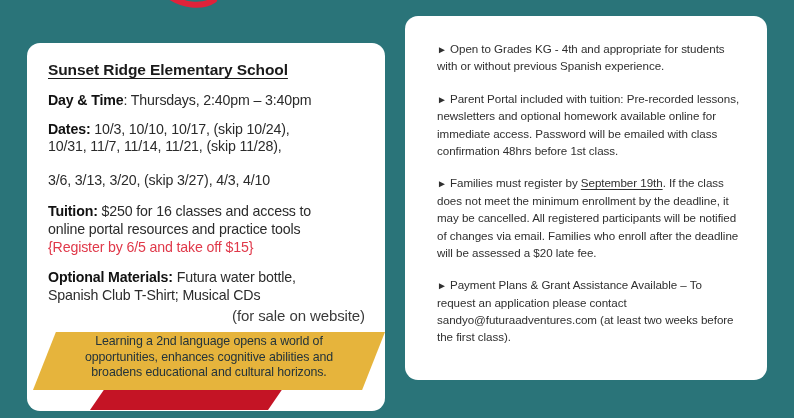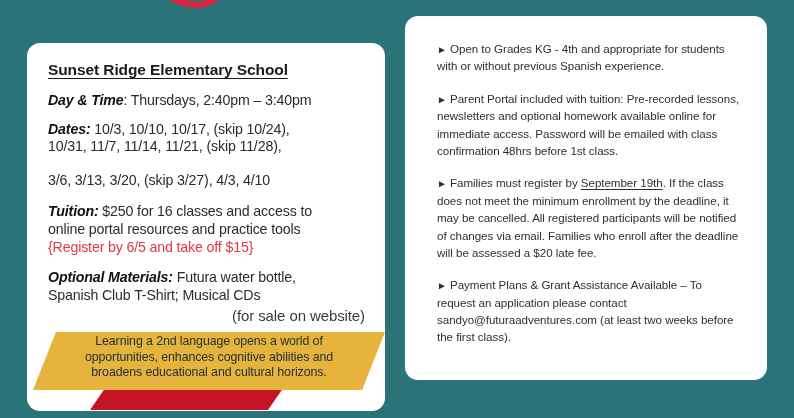--- a/index.html
+++ b/index.html
@@ -71,21 +71,20 @@
     line-height: 1.28;
     letter-spacing: -0.15px;
   }
   .lblock.dates {
     line-height: 1.19;
     margin-bottom: 13px;
   }
   .lbl {
     font-weight: bold;
     color: #111;
-    font-style: italic;
   }
   .discount {
     color: #e0394a;
     display: block;
   }
   .finesmall {
     font-size: 15px;
     color: #3a3a3a;
     display: block;
     margin-top: 1px;

